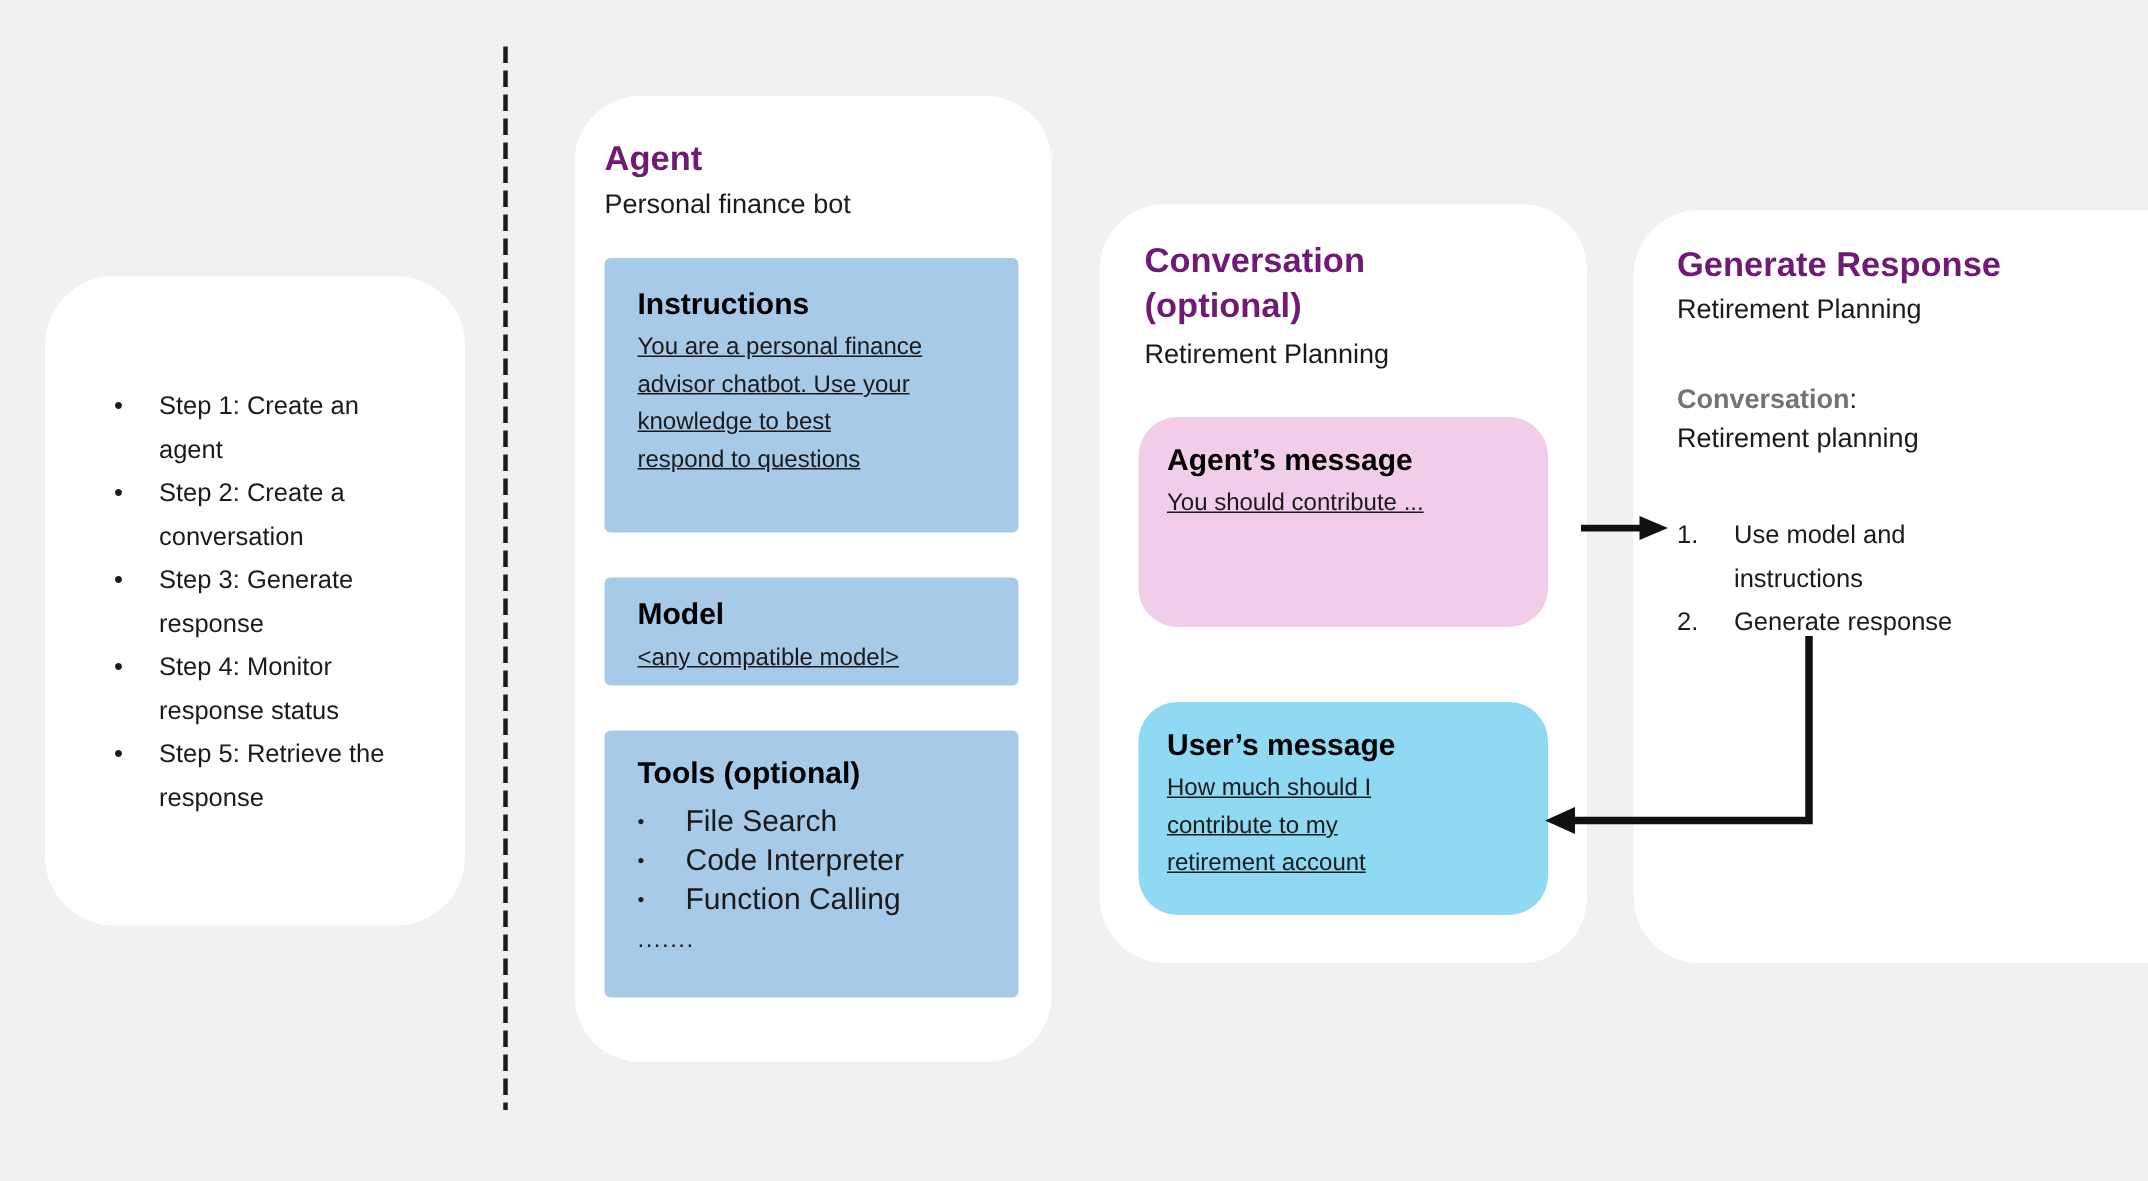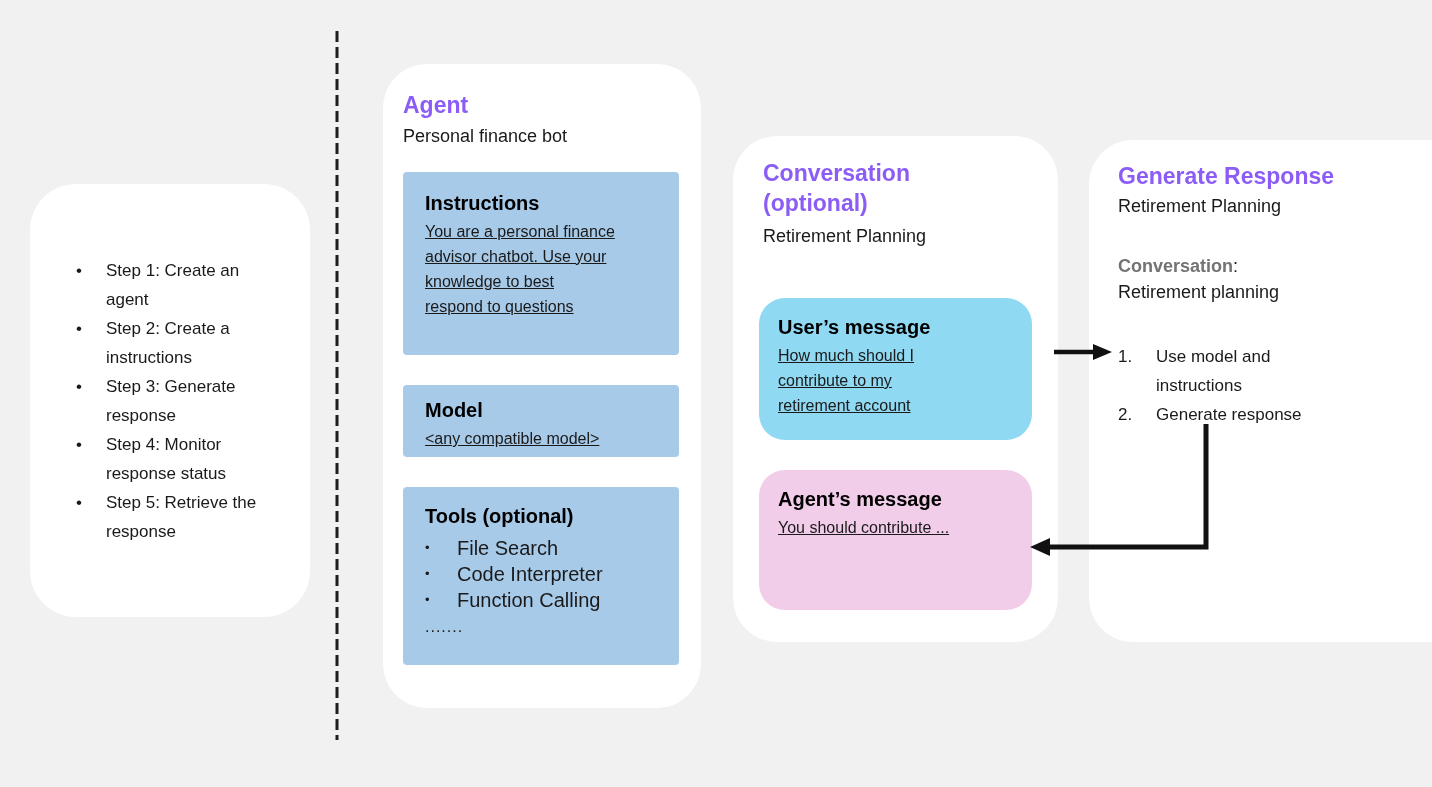--- a/index.html
+++ b/index.html
@@ -45,21 +45,21 @@
   .steps-list .marker::before { content: "•"; }
   .steps-list .step-text { width: 165px; }
 
   
   .agent-card {
     left: 383px; top: 64px;
     width: 318px; height: 644px;
     border-radius: 44px;
     padding: 26px 20px 0 20px;
   }
-  .card-title { font-size: 23px; font-weight: 700; line-height: 30px; color: #8b5cf6; }
+  .card-title { font-size: 23px; font-weight: 700; line-height: 30px; color: #701a75; }
   .card-subtitle { font-size: 18px; line-height: 24px; margin-top: 4px; }
 
   .inner-box {
     box-sizing: border-box;
     border-radius: 4px;
     padding: 18px 20px 0 22px;
   }
   .box-title { font-size: 20px; font-weight: 700; line-height: 26px; color: #000; }
   .box-body { font-size: 16px; line-height: 25px; margin-top: 3px; text-decoration: underline; }
 
@@ -152,21 +152,21 @@
   </svg>
 
   <section class="card steps-card">
     <ul class="steps-list">
       <li>
         <span class="marker"></span>
         <span class="step-text">Step 1: Create an agent</span>
       </li>
       <li>
         <span class="marker"></span>
-        <span class="step-text">Step 2: Create a instructions</span>
+        <span class="step-text">Step 2: Create a conversation</span>
       </li>
       <li>
         <span class="marker"></span>
         <span class="step-text">Step 3: Generate response</span>
       </li>
       <li>
         <span class="marker"></span>
         <span class="step-text">Step 4: Monitor response status</span>
       </li>
       <li>
@@ -207,28 +207,28 @@
         </li>
       </ul>
       <div class="tools-ellipsis">.......</div>
     </div>
   </section>
 
   <section class="card conv-card">
     <div class="card-title">Conversation (optional)</div>
     <div class="card-subtitle">Retirement Planning</div>
 
+    <div class="msg-box agent-msg-box">
+      <div class="box-title">Agent’s message</div>
+      <div class="box-body">You should contribute ...</div>
+    </div>
+
     <div class="msg-box user-msg-box">
       <div class="box-title">User’s message</div>
       <div class="box-body">How much should I contribute to my retirement account</div>
-    </div>
-
-    <div class="msg-box agent-msg-box">
-      <div class="box-title">Agent’s message</div>
-      <div class="box-body">You should contribute ...</div>
     </div>
   </section>
 
   <section class="card gen-card">
     <div class="card-title">Generate Response</div>
     <div class="card-subtitle">Retirement Planning</div>
 
     <div class="conv-ref">
       <span class="label">Conversation</span><span>:</span>
     </div>

